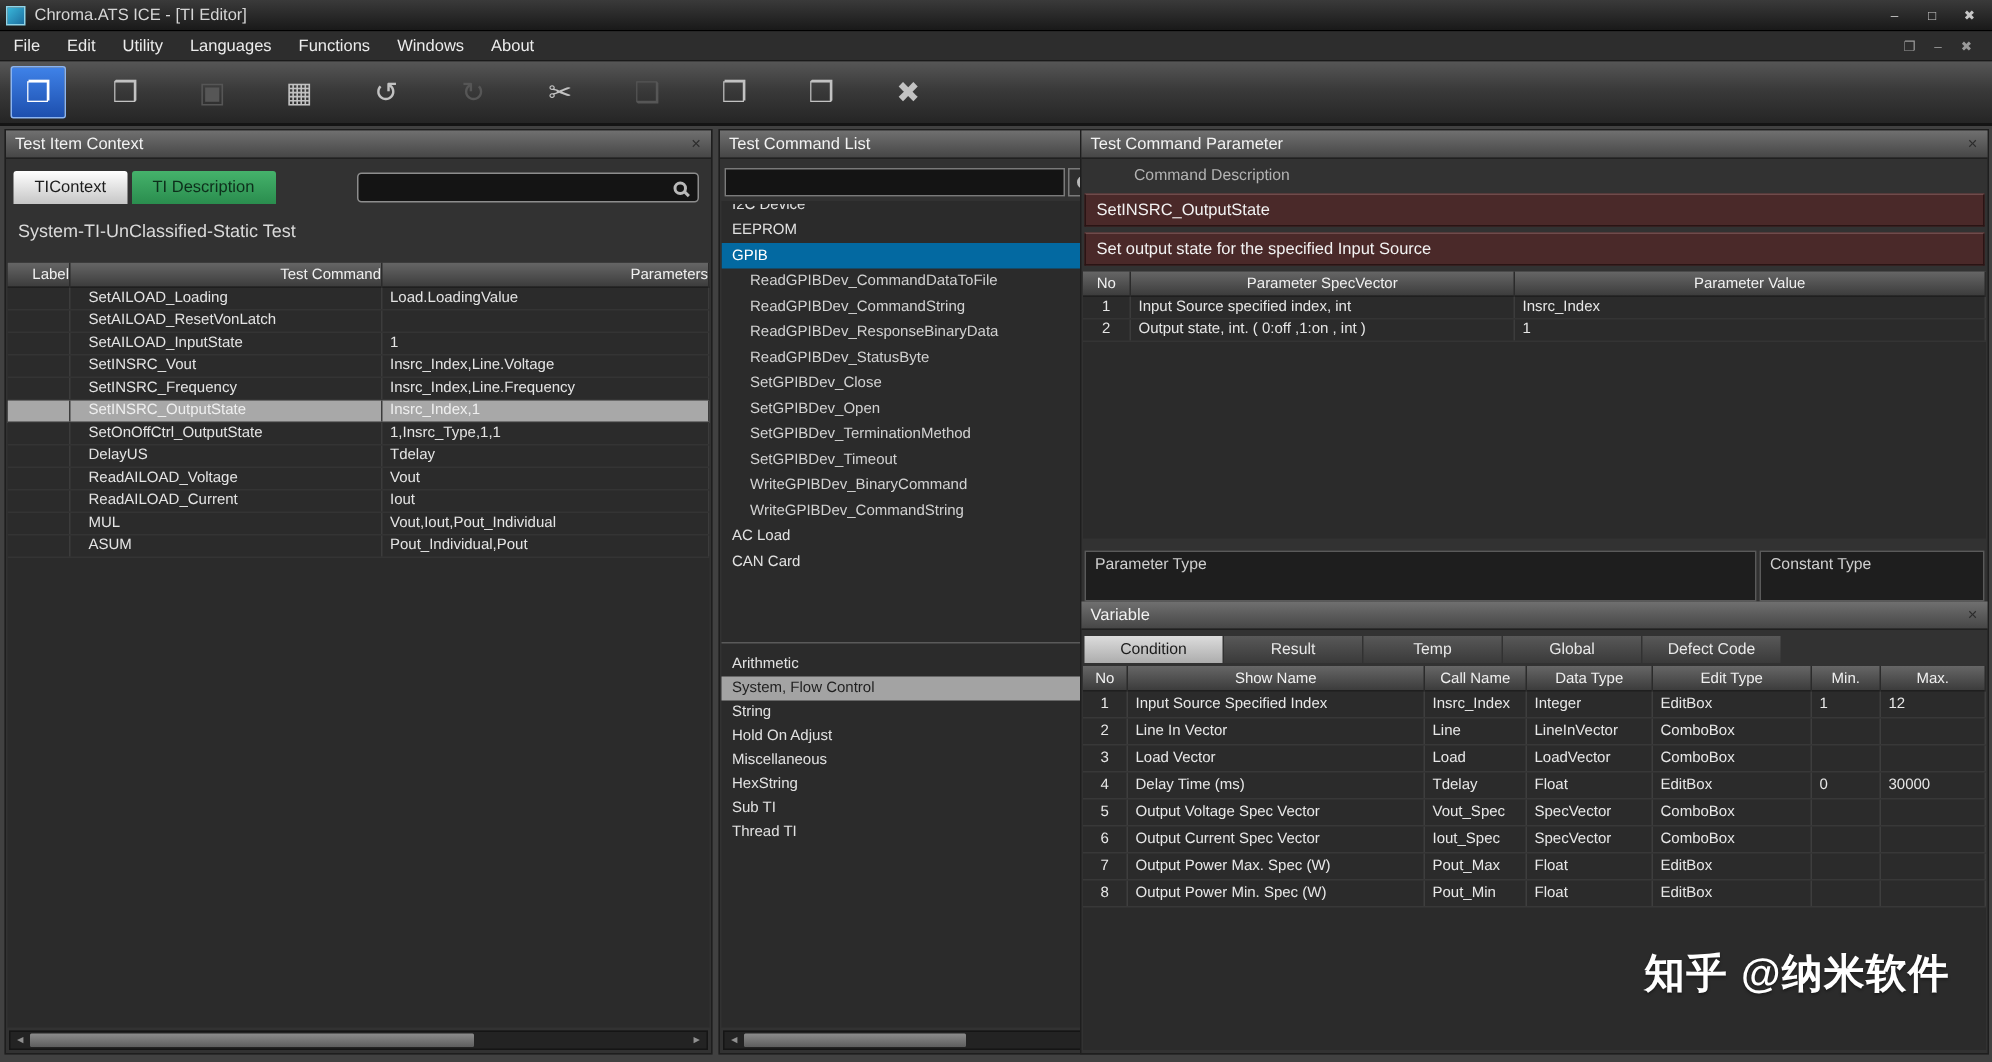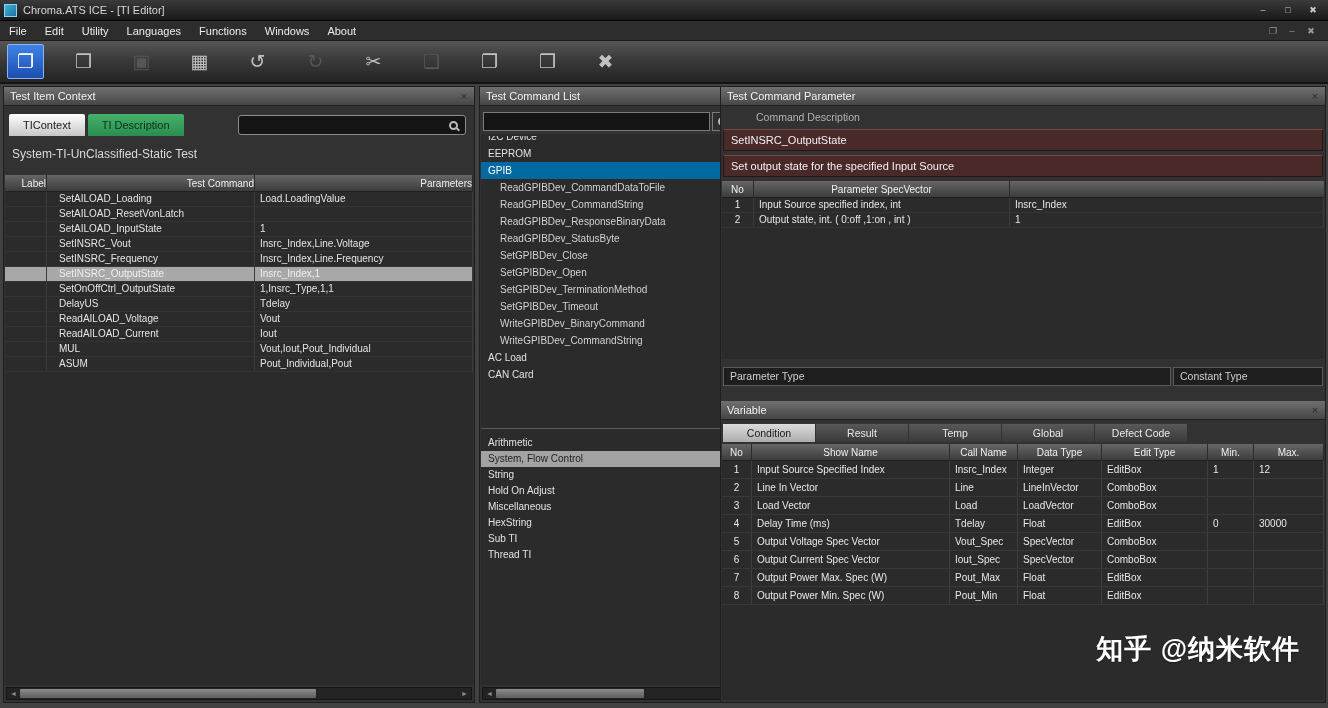--- a/index.html
+++ b/index.html
@@ -116,21 +116,21 @@
   .cmd-desc-box { top:68px; }
   .pt { position:absolute; top:94px; left:1px; right:1px; height:178px; background:#2b2b2b; font-size:10px; }
   .pt-head, .pt-row { display:grid; grid-template-columns:32px 256px 1fr; }
   .pt-head { height:17px; background:linear-gradient(#666,#3c3c3c); border-bottom:1px solid #1f1f1f; }
   .pt-head span { line-height:17px; text-align:center; color:#f0f0f0; border-right:1px solid #2b2b2b; }
   .pt-row { height:15px; border-bottom:1px solid #343434; }
   .pt-row span { line-height:14px; color:#e6e6e6; border-right:1px solid #3c3c3c;
     overflow:hidden; white-space:nowrap; padding-left:5px; }
   .pt-row .c1 { text-align:center; padding-left:0; }
 
-  .type-bar { position:absolute; top:280px; height:19px; background:#1e1e1e; border:1px solid #5a5a5a;
+  .type-bar { position:absolute; top:280px; height:34px; background:#1e1e1e; border:1px solid #5a5a5a;
     line-height:17px; padding-left:6px; font-size:10.5px; color:#cfcfcf; }
   .param-type { left:2px; width:448px; }
   .const-type { left:452px; right:2px; }
 
   .var-header { position:absolute; top:314px; left:0; right:0; height:19px;
     background:linear-gradient(#707070,#464646); font-size:11px; color:#f2f2f2;
     line-height:19px; padding-left:6px; border-bottom:1px solid #202020; }
   .var-tabs { position:absolute; top:337px; left:2px; height:18px; display:flex; gap:1px; }
   .var-tab { height:18px; line-height:18px; padding:0 10px; font-size:10.5px; text-align:center;
     background:linear-gradient(#585858,#3a3a3a); color:#e8e8e8; min-width:92px; }
@@ -425,20 +425,21 @@
   <span class="panel-close" style="top:1px;">×</span>
 
   <div class="cd-label">Command Description</div>
   <div class="maroon cmd-name-box">SetINSRC_OutputState</div>
   <div class="maroon cmd-desc-box">Set output state  for the specified Input Source</div>
 
   <div class="pt">
     <div class="pt-head">
       <span>No</span>
       <span>Parameter SpecVector</span>
+      <span>Parameter Value</span>
     </div>
     <div>
 
         <div class="pt-row">
           <span class="c1">1</span>
           <span>Input Source specified index, int</span>
           <span>Insrc_Index</span>
         </div>
 
         <div class="pt-row">

